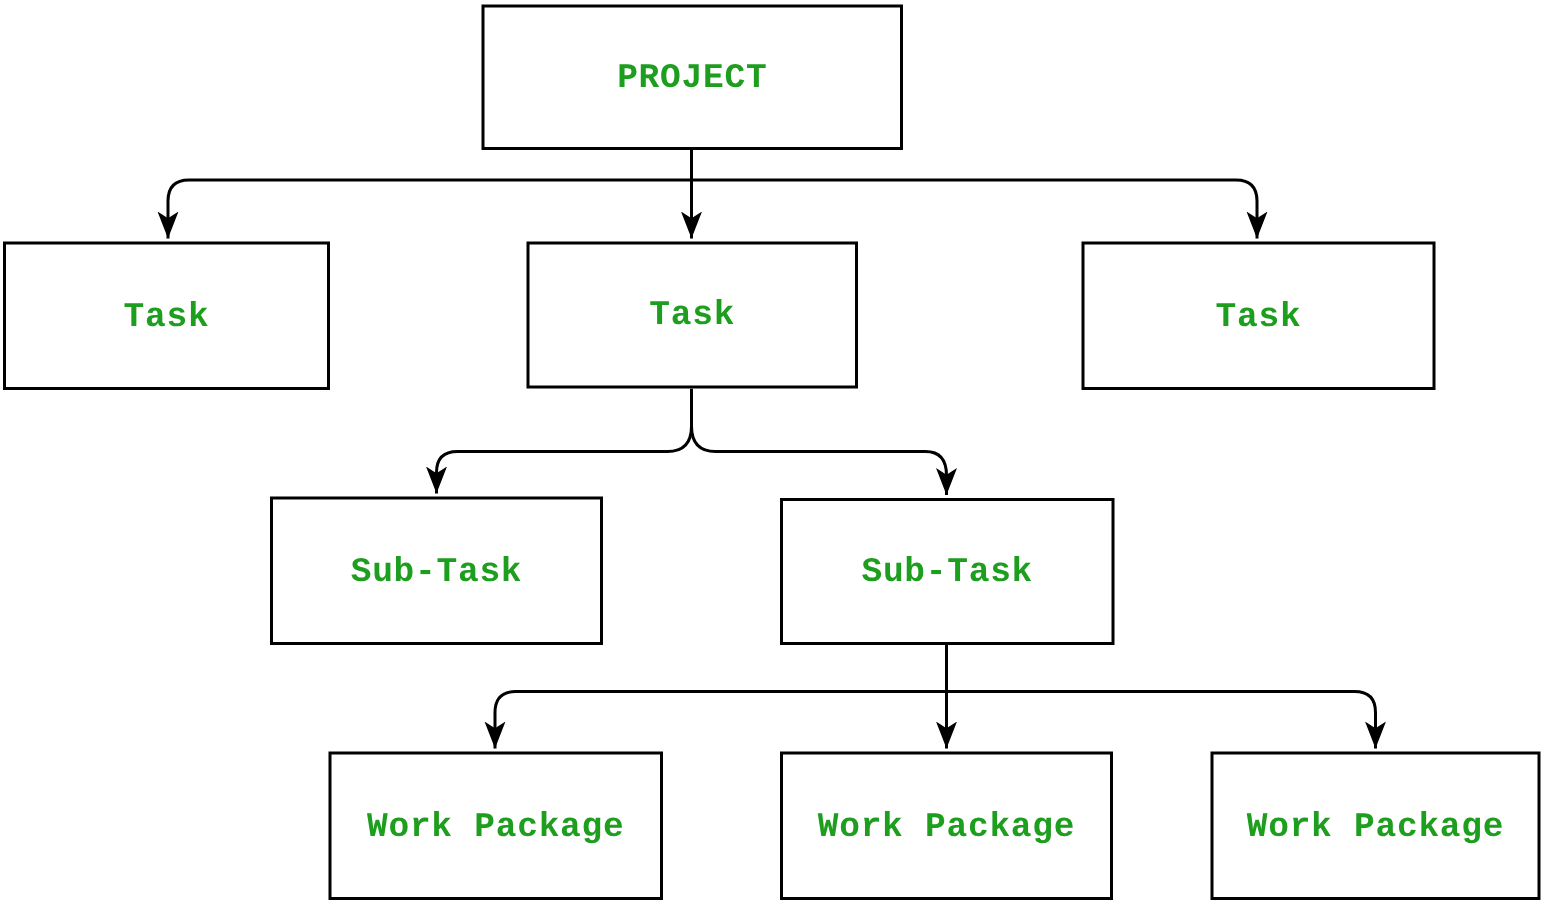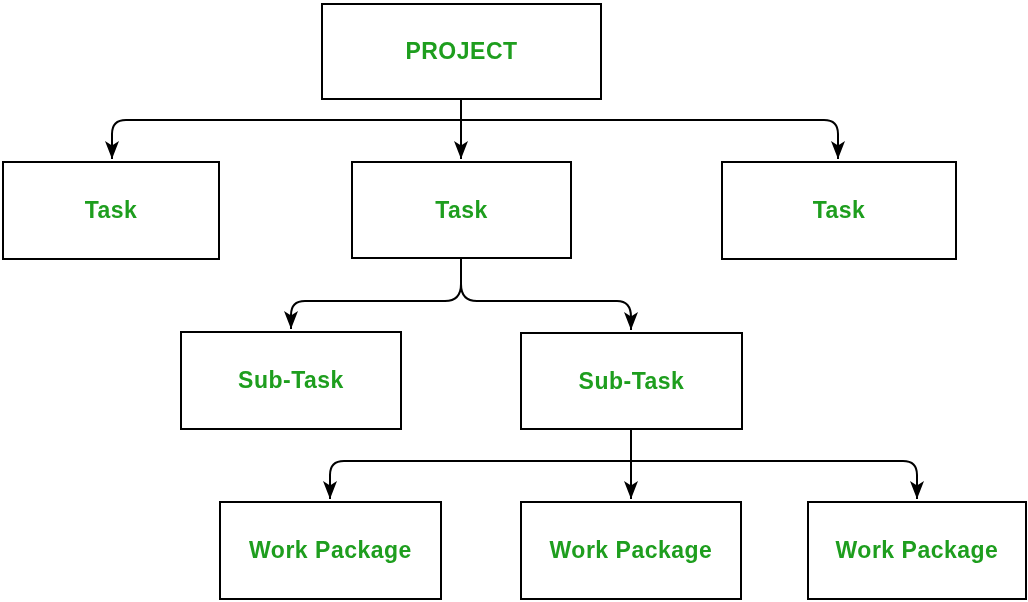--- a/index.html
+++ b/index.html
@@ -11,21 +11,21 @@
   html, body {
     margin: 0;
     padding: 0;
     background: var(--bg);
   }
   .canvas {
     position: relative;
     width: 1028px;
     height: 602px;
     background: var(--bg);
-    font-family: Liberation Sans, sans-serif;
+    font-family: Liberation Mono, monospace;
     overflow: hidden;
   }
   .connectors {
     position: absolute;
     left: 0;
     top: 0;
     width: 1028px;
     height: 602px;
   }
   .connectors path.edge {

